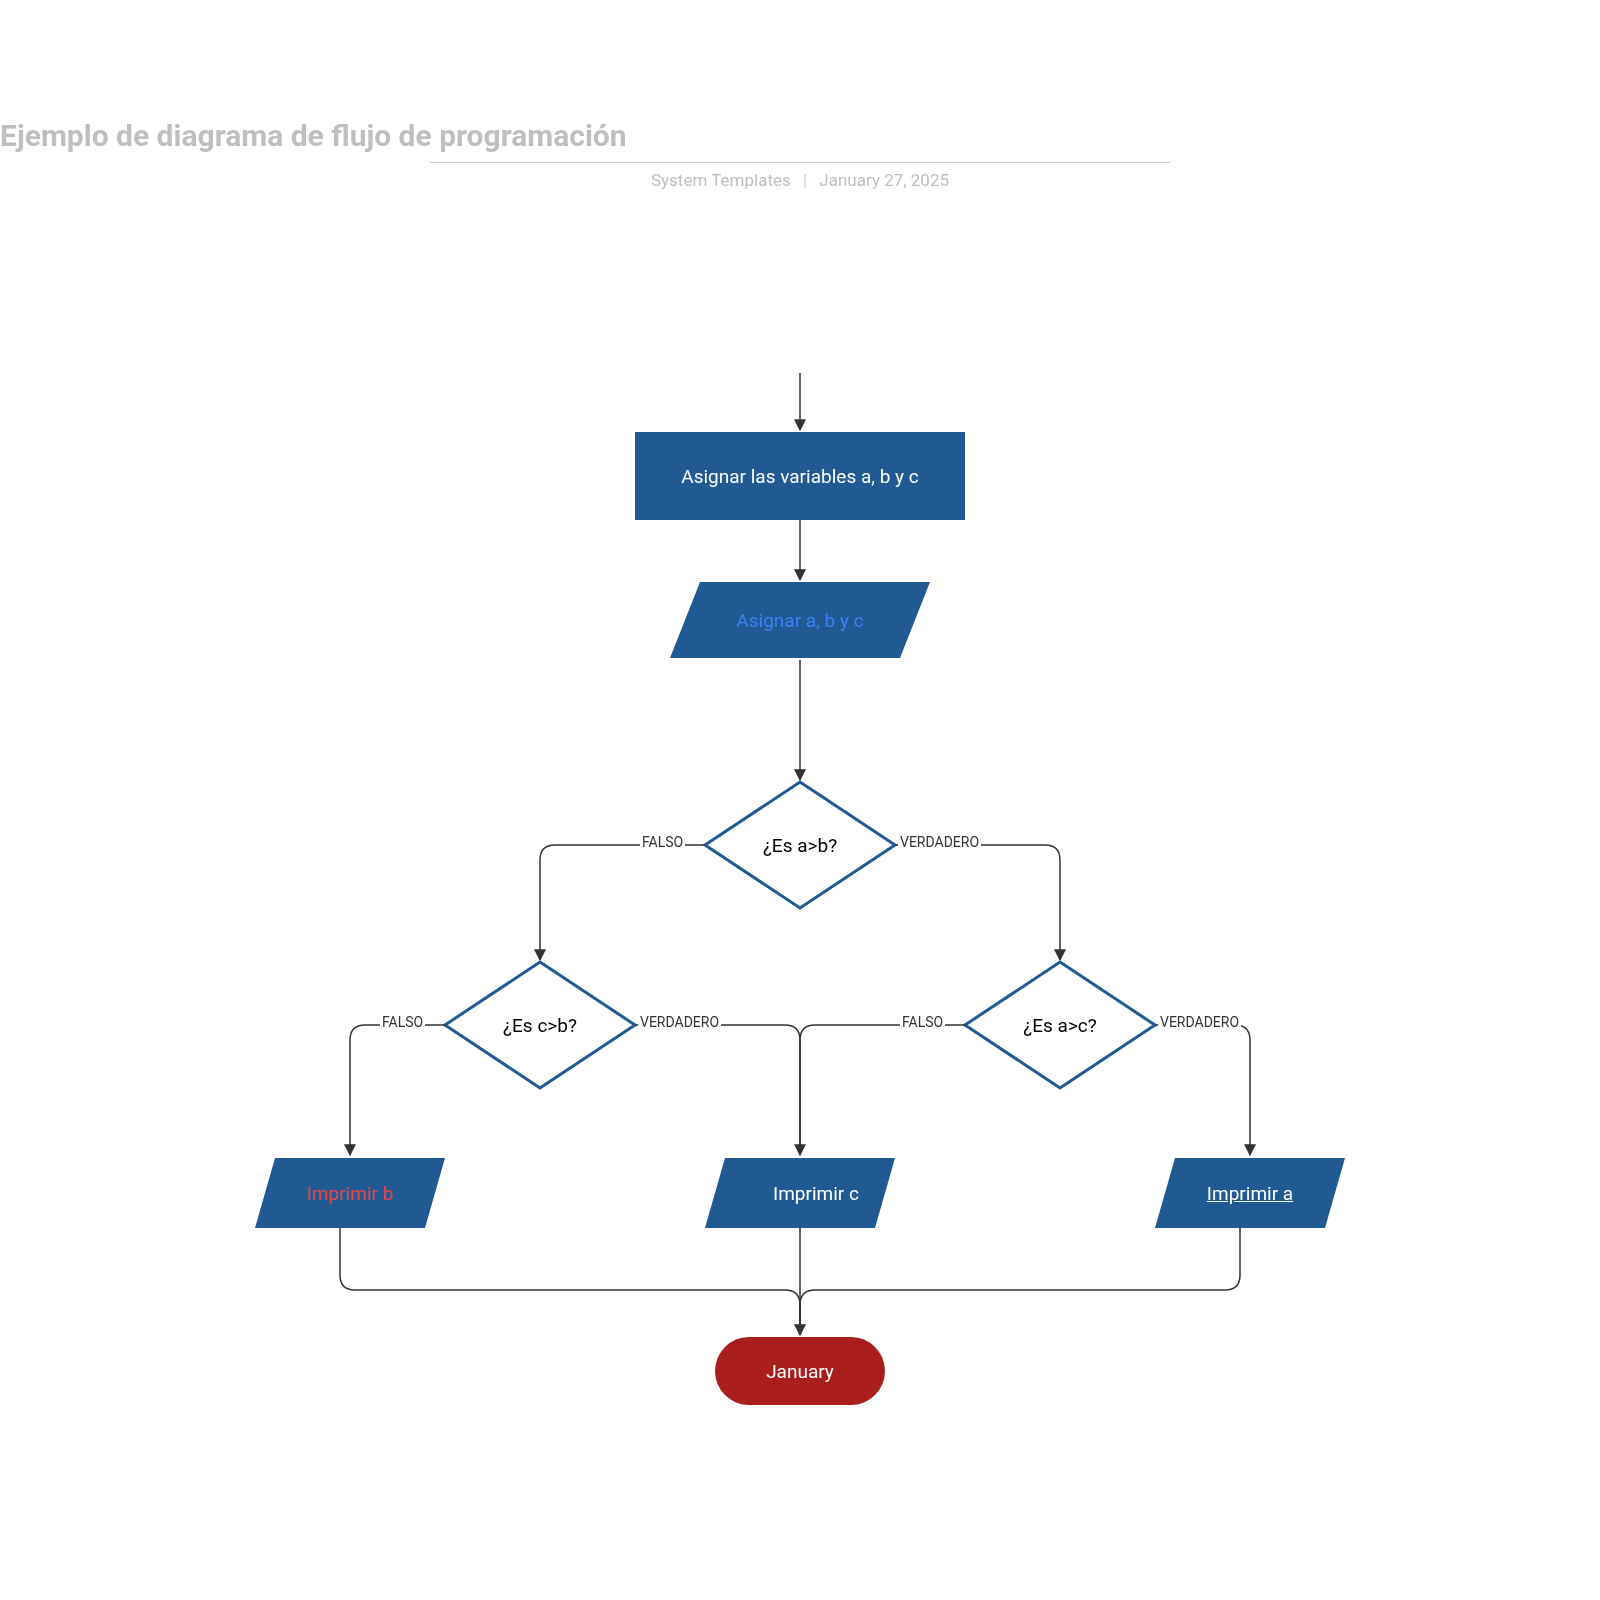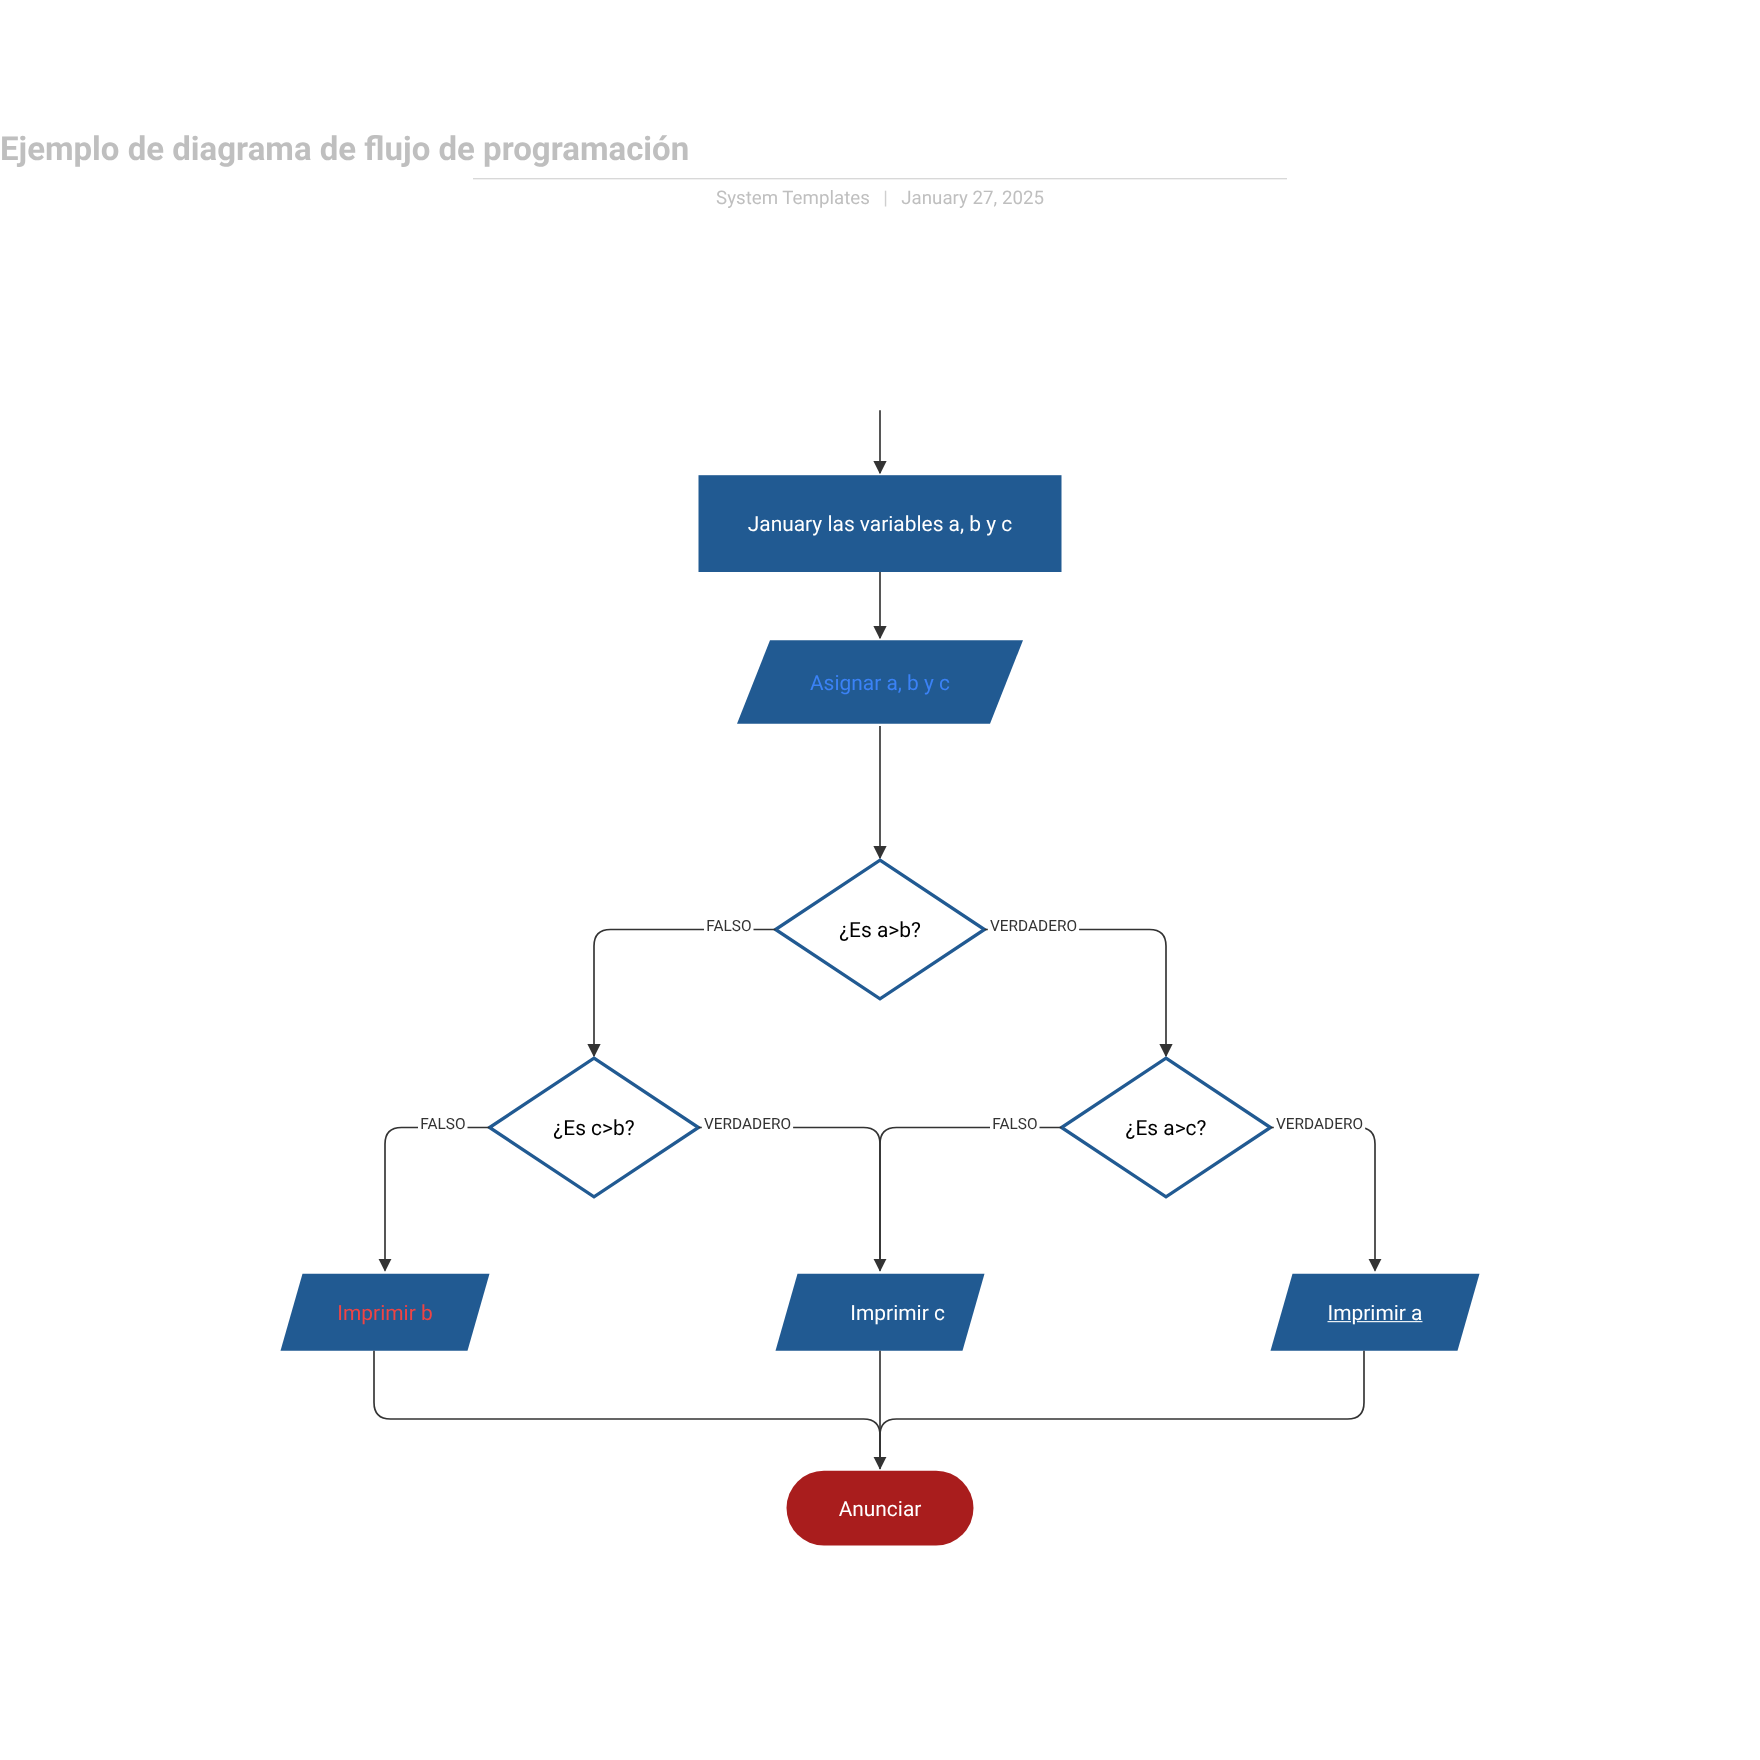--- a/index.html
+++ b/index.html
@@ -158,21 +158,21 @@
 
     <path d="M 340 1228 L 340 1275 Q 340 1290 355 1290 L 785 1290 Q 800 1290 800 1305 L 800 1335" fill="none" stroke="#333333" stroke-width="1.5"></path>
 
     <line x1="800" y1="1228" x2="800" y2="1335" stroke="#333333" stroke-width="1.5" marker-end="url(#arrow)"></line>
 
     <path d="M 1240 1228 L 1240 1275 Q 1240 1290 1225 1290 L 815 1290 Q 800 1290 800 1305 L 800 1335" fill="none" stroke="#333333" stroke-width="1.5"></path>
   </svg>
 
 
   <div class="node process" style="left:635px; top:432px;">
-    <span>January las variables a, b y c</span>
+    <span>Asignar las variables a, b y c</span>
   </div>
 
   <div class="node" style="left:670px; top:582px; width:260px; height:76px; background:transparent;">
     <span style="color:#3b82f6;">Asignar a, b y c</span>
   </div>
 
   <div class="decision-label" style="left:740px; top:830px; width:120px; height:30px;">¿Es a&gt;b?</div>
   <div class="decision-label" style="left:480px; top:1010px; width:120px; height:30px;">¿Es c&gt;b?</div>
   <div class="decision-label" style="left:1000px; top:1010px; width:120px; height:30px;">¿Es a&gt;c?</div>
 
@@ -180,21 +180,21 @@
     <span style="color:#ef4444;">Imprimir b</span>
   </div>
   <div class="node" style="left:721px; top:1158px; width:190px; height:70px; background:transparent;">
     <span style="color:#fff;">Imprimir c</span>
   </div>
   <div class="node" style="left:1155px; top:1158px; width:190px; height:70px; background:transparent;text-decoration:underline;">
     <span style="color:#fff;">Imprimir a</span>
   </div>
 
   <div class="node stop" style="left:715px; top:1337px;">
-    <span>Anunciar</span>
+    <span>January</span>
   </div>
 
   <div class="edge-label" style="left:640px; top:834px;">FALSO</div>
   <div class="edge-label" style="left:898px; top:834px;">VERDADERO</div>
 
   <div class="edge-label" style="left:380px; top:1014px;">FALSO</div>
   <div class="edge-label" style="left:638px; top:1014px;">VERDADERO</div>
 
   <div class="edge-label" style="left:900px; top:1014px;">FALSO</div>
   <div class="edge-label" style="left:1158px; top:1014px;">VERDADERO</div>

